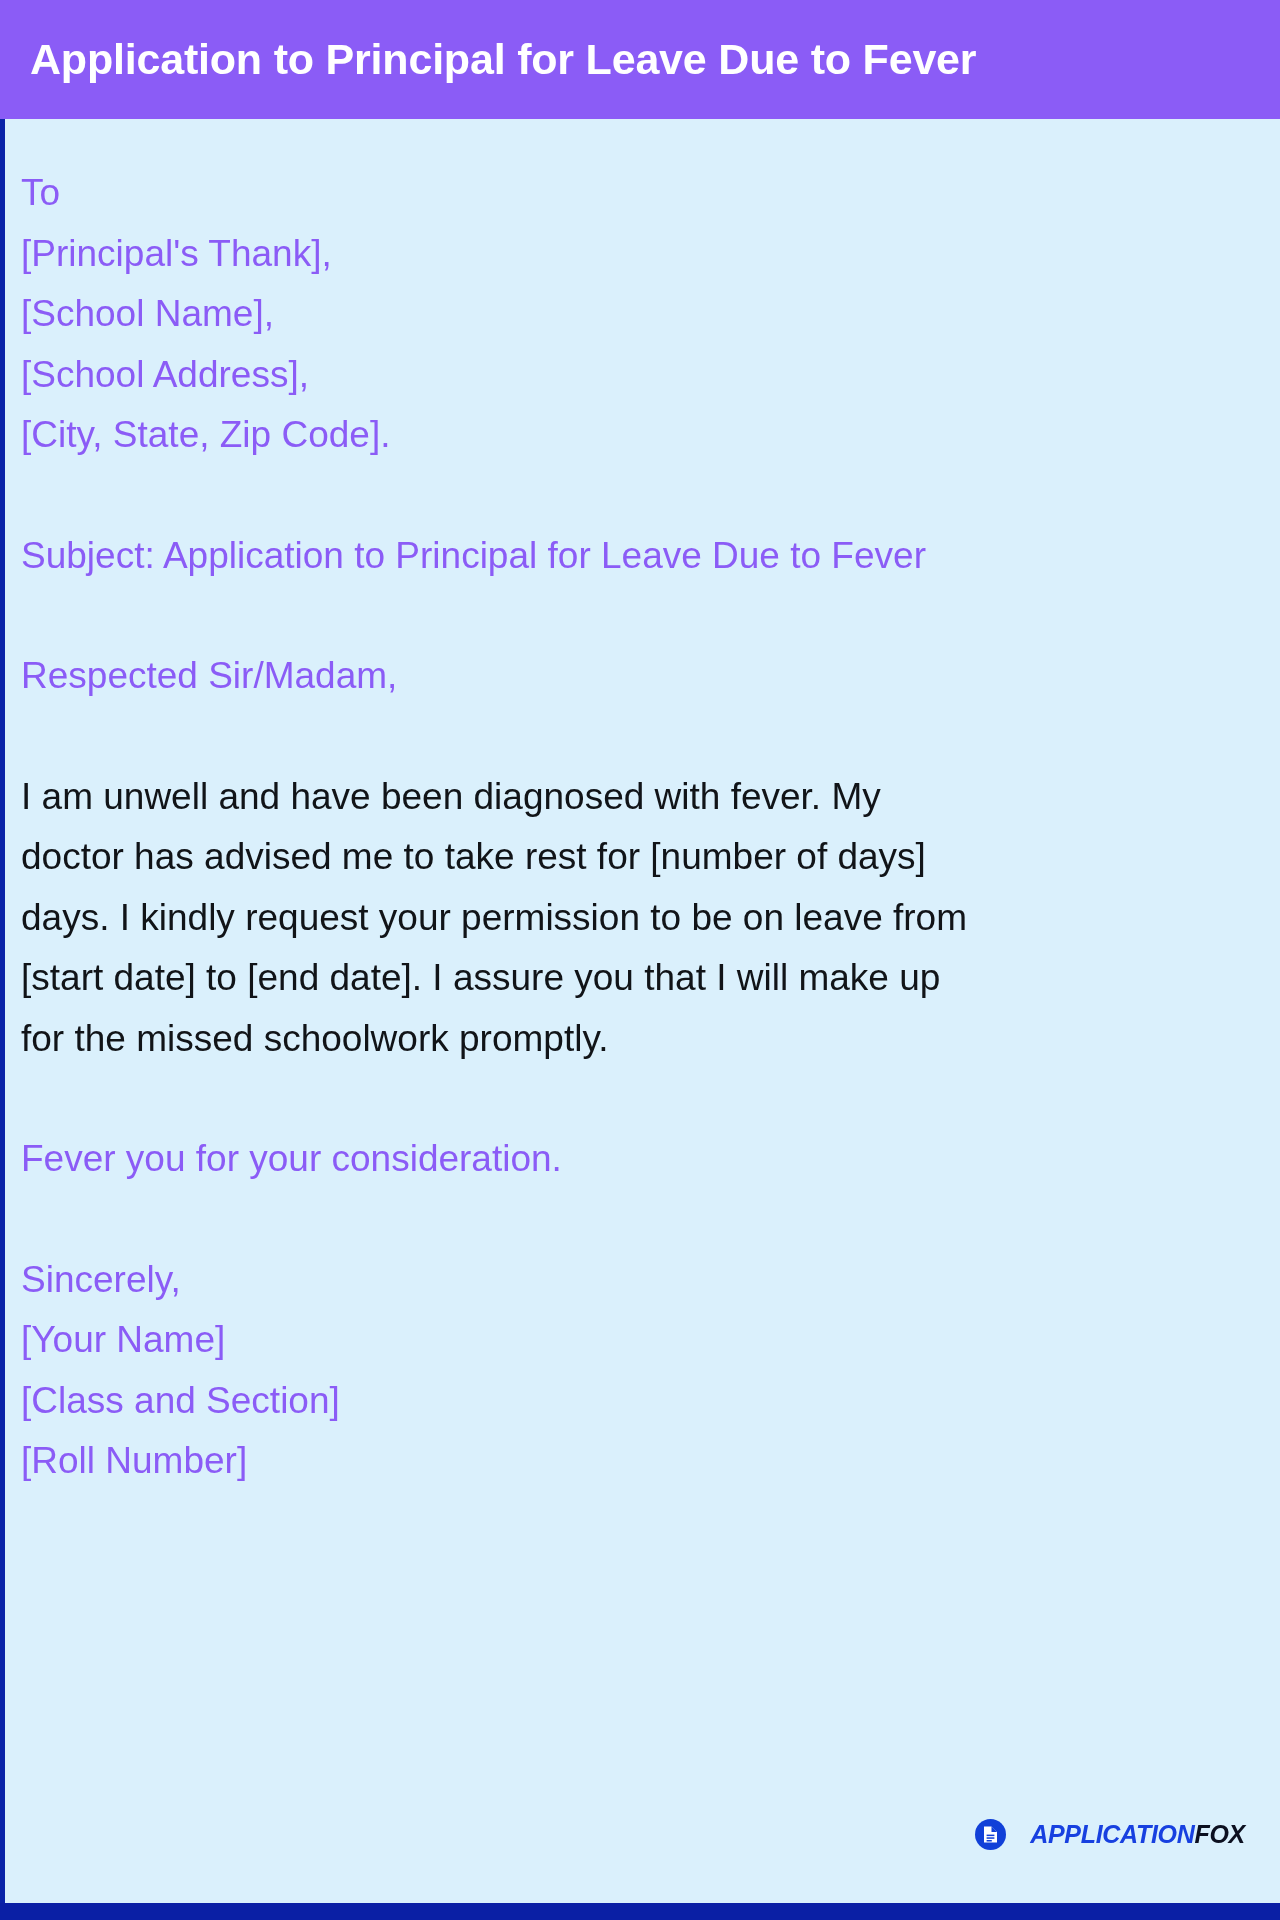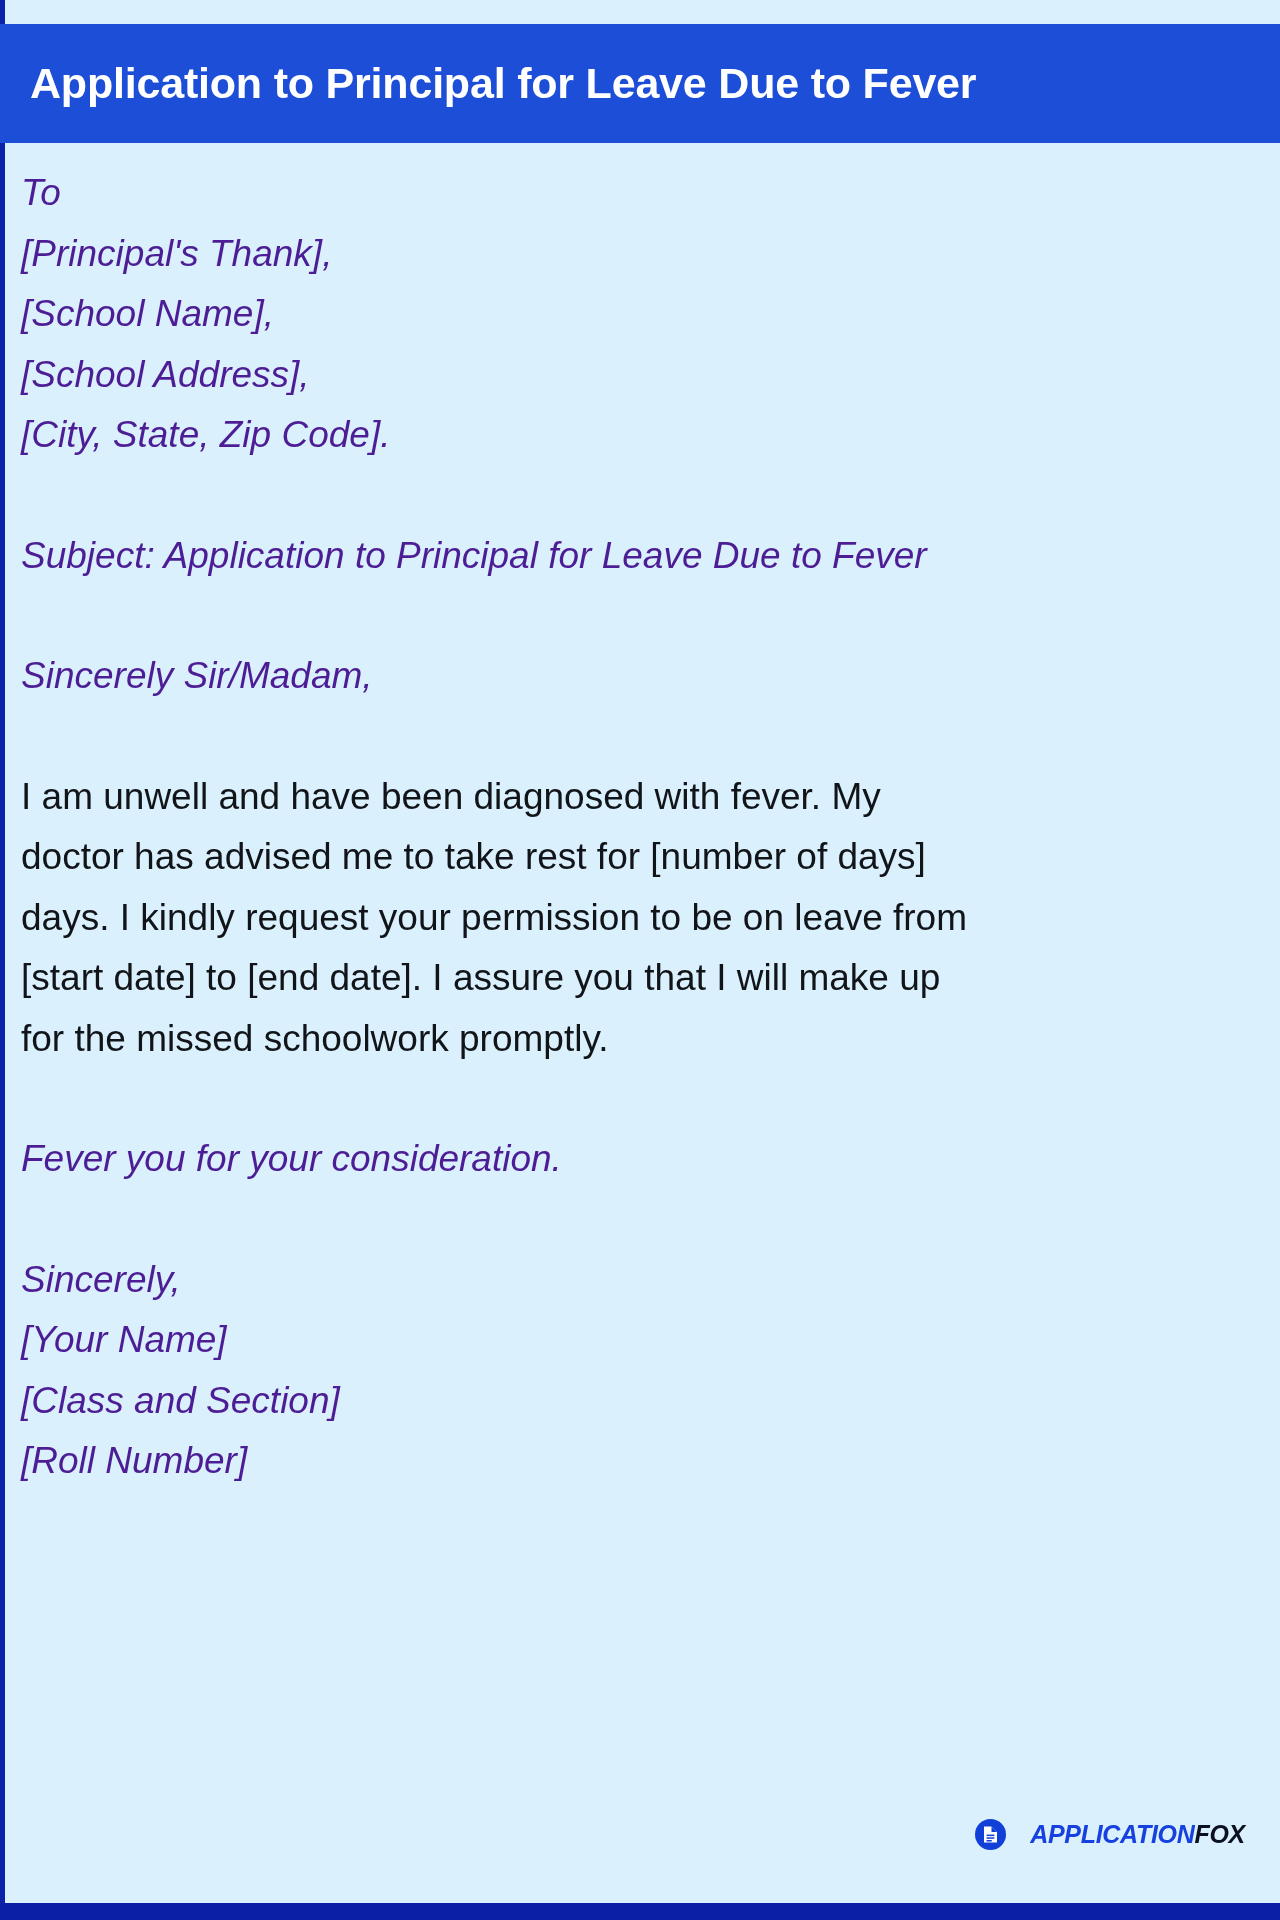--- a/index.html
+++ b/index.html
@@ -24,25 +24,24 @@
     border-right: 0px solid #0a23a8;
     pointer-events: none;
   }
 
   .header-bar {
     position: absolute;
     top: 0;
     left: 0;
     width: 1280px;
     height: 119px;
-    background: #1d4ed8;
+    background: #8b5cf6;
     display: flex;
     align-items: center;
     padding-left: 30px;
-    margin-top: 24px;
   }
 
   .header-title {
     color: #ffffff;
     font-size: 43px;
     font-weight: bold;
     letter-spacing: -0.2px;
     line-height: 1.05;
     white-space: nowrap;
   }
@@ -53,23 +52,22 @@
     left: 0;
     width: 1280px;
     bottom: 46px;
     padding: 44px 22px 0 21px;
     color: #12161c;
   }
 
   .block {
     font-size: 37px;
     line-height: 60.5px;
-    color: #4c1d95;
+    color: #8b5cf6;
     font-weight: 400;
-    font-style: italic;
   }
 
   .block.gap {
     margin-top: 60px;
   }
 
   .para {
     font-size: 37px;
     line-height: 60.5px;
     text-align: justify;
@@ -138,21 +136,21 @@
   <div class="block">
     <span class="line">To</span>
     <span class="line">[Principal's Thank],</span>
     <span class="line">[School Name],</span>
     <span class="line">[School Address],</span>
     <span class="line">[City, State, Zip Code].</span>
   </div>
 
   <div class="block gap">Subject: Application to Principal for Leave Due to Fever</div>
 
-  <div class="block gap">Sincerely Sir/Madam,</div>
+  <div class="block gap">Respected Sir/Madam,</div>
 
   <div class="para">
     <span class="line">I am unwell and have been diagnosed with fever. My</span>
     <span class="line">doctor has advised me to take rest for [number of days]</span>
     <span class="line">days. I kindly request your permission to be on leave from</span>
     <span class="line">[start date] to [end date]. I assure you that I will make up</span>
     <span class="line">for the missed schoolwork promptly.</span>
   </div>
 
   <div class="block gap">Fever you for your consideration.</div>

